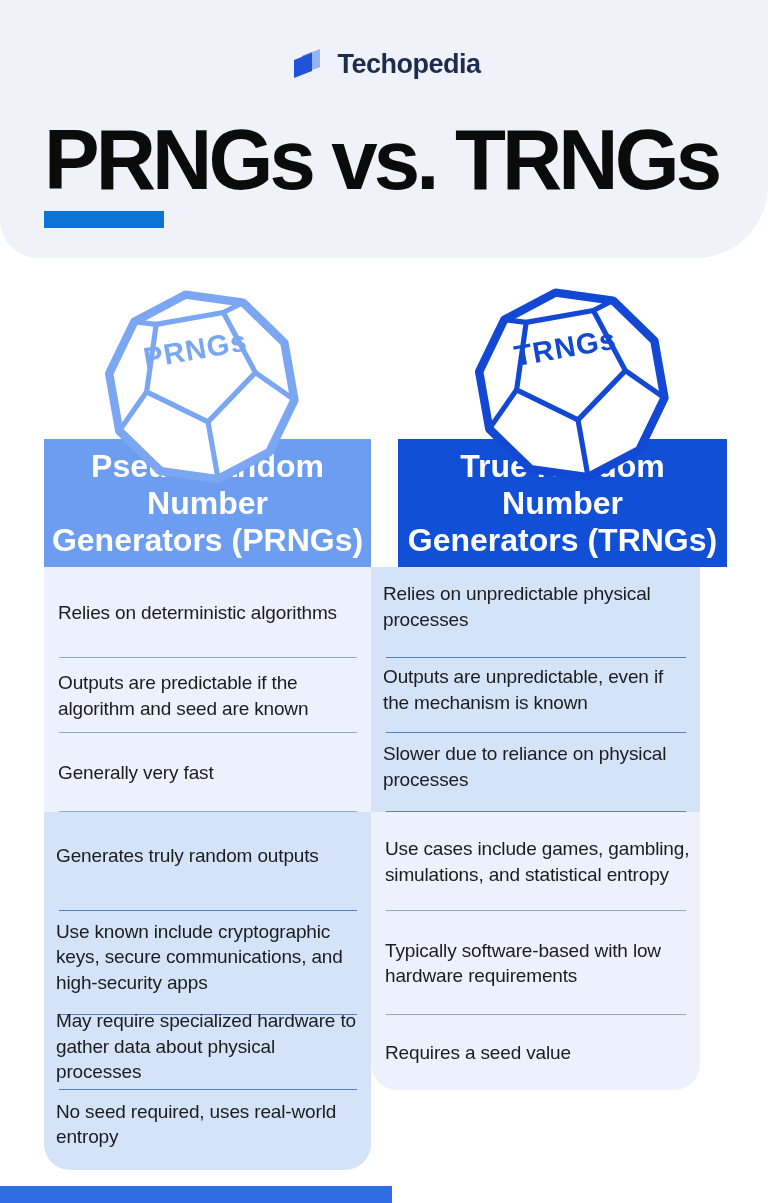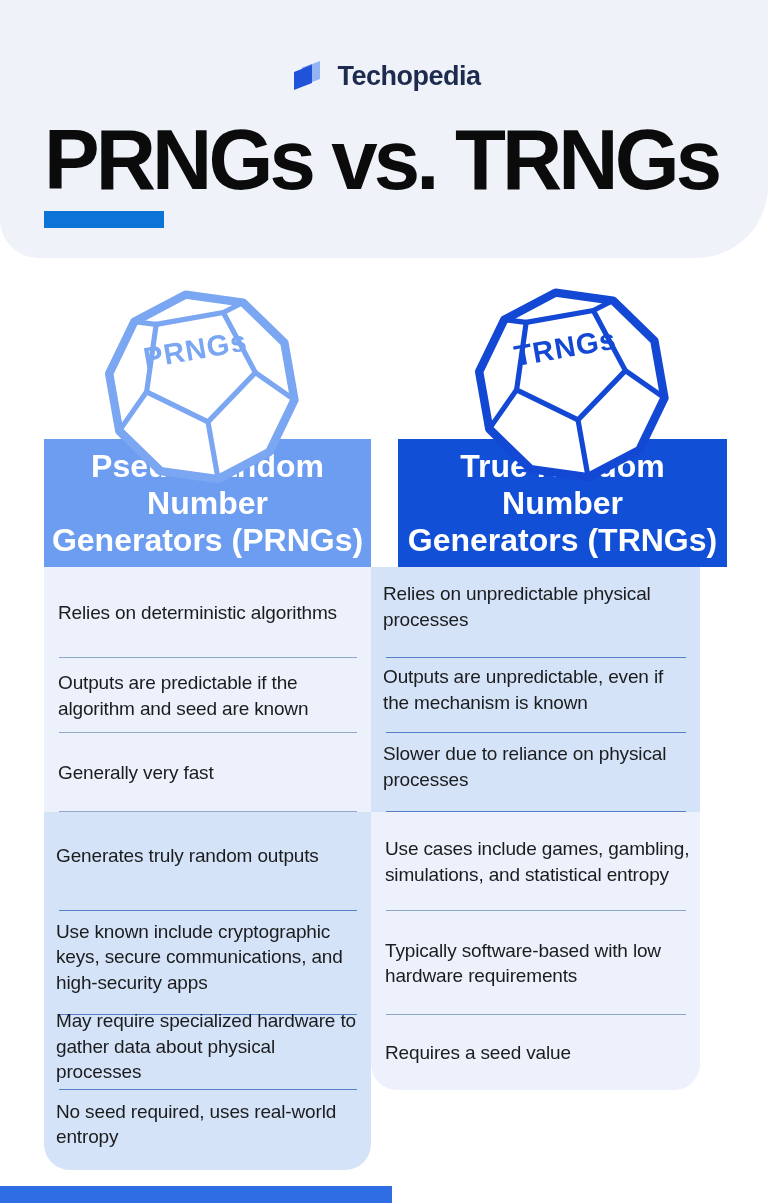--- a/index.html
+++ b/index.html
@@ -28,21 +28,21 @@
     overflow:hidden;
   }
   
   .hero{
     position:relative;
     width:768px;height:258px;
     background:var(--hero_bg);
     border-radius:0 0 72px 38px;
   }
   .logo-row{
-    position:absolute;top:56px;left:0;width:100%;
+    position:absolute;top:44px;left:0;width:100%;
     display:flex;align-items:center;justify-content:center;gap:10px;
   }
   .logo-mark{width:40px;height:40px;flex:0 0 auto;}
   .logo-word{
     font-size:27px;font-weight:bold;color:var(--brand_navy);
     letter-spacing:-0.5px;
   }
   .big-title{
     position:absolute;top:116px;left:44px;width:700px;
     font-size:86px;font-weight:bold;color:var(--title_color);

